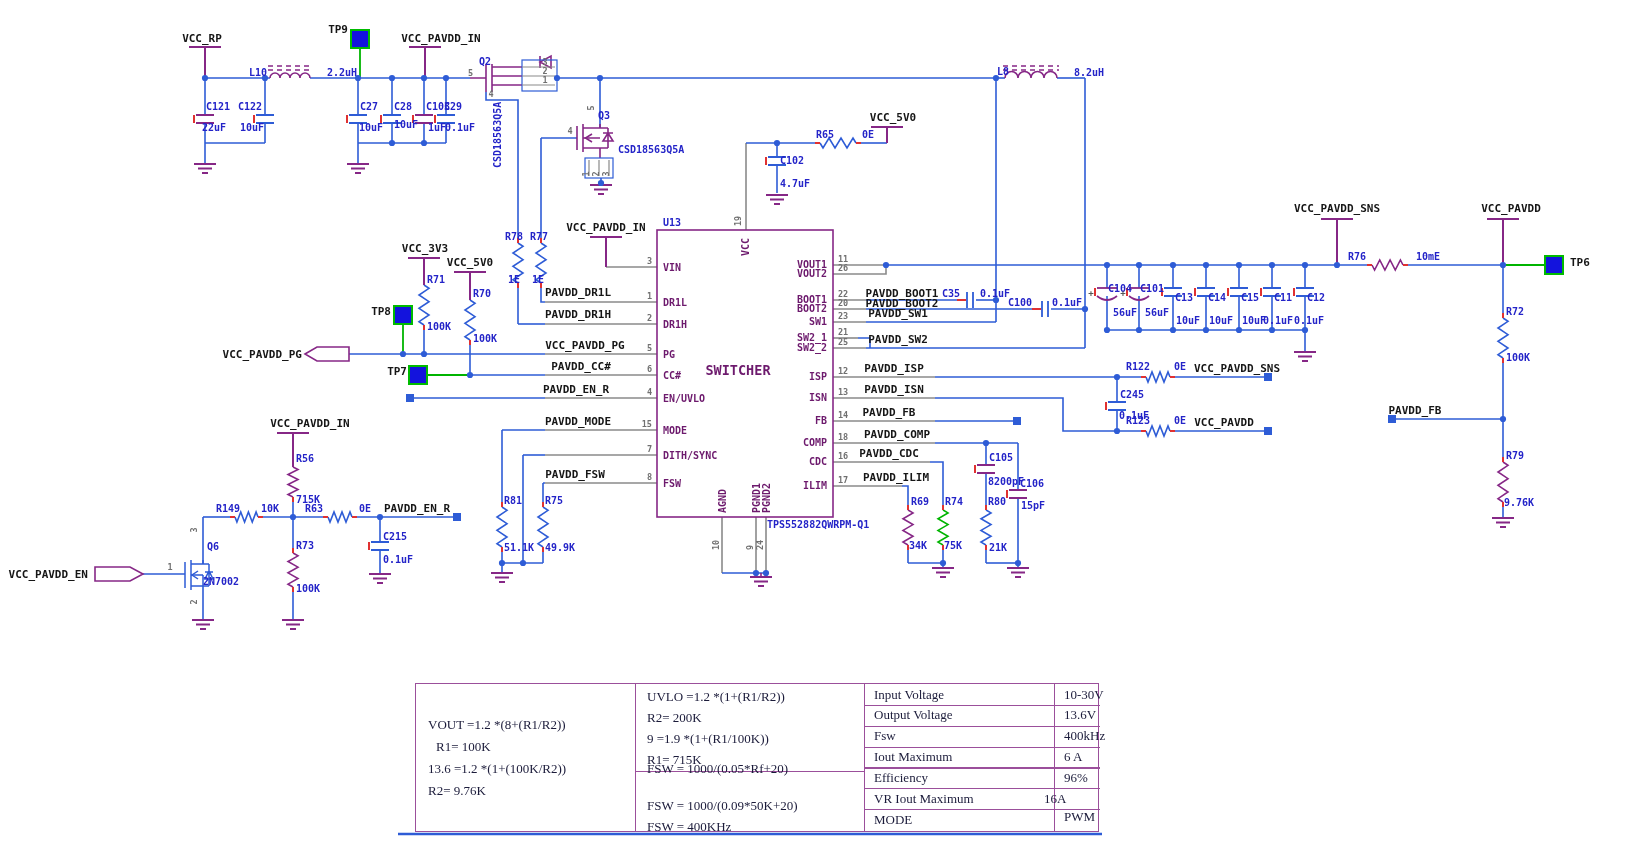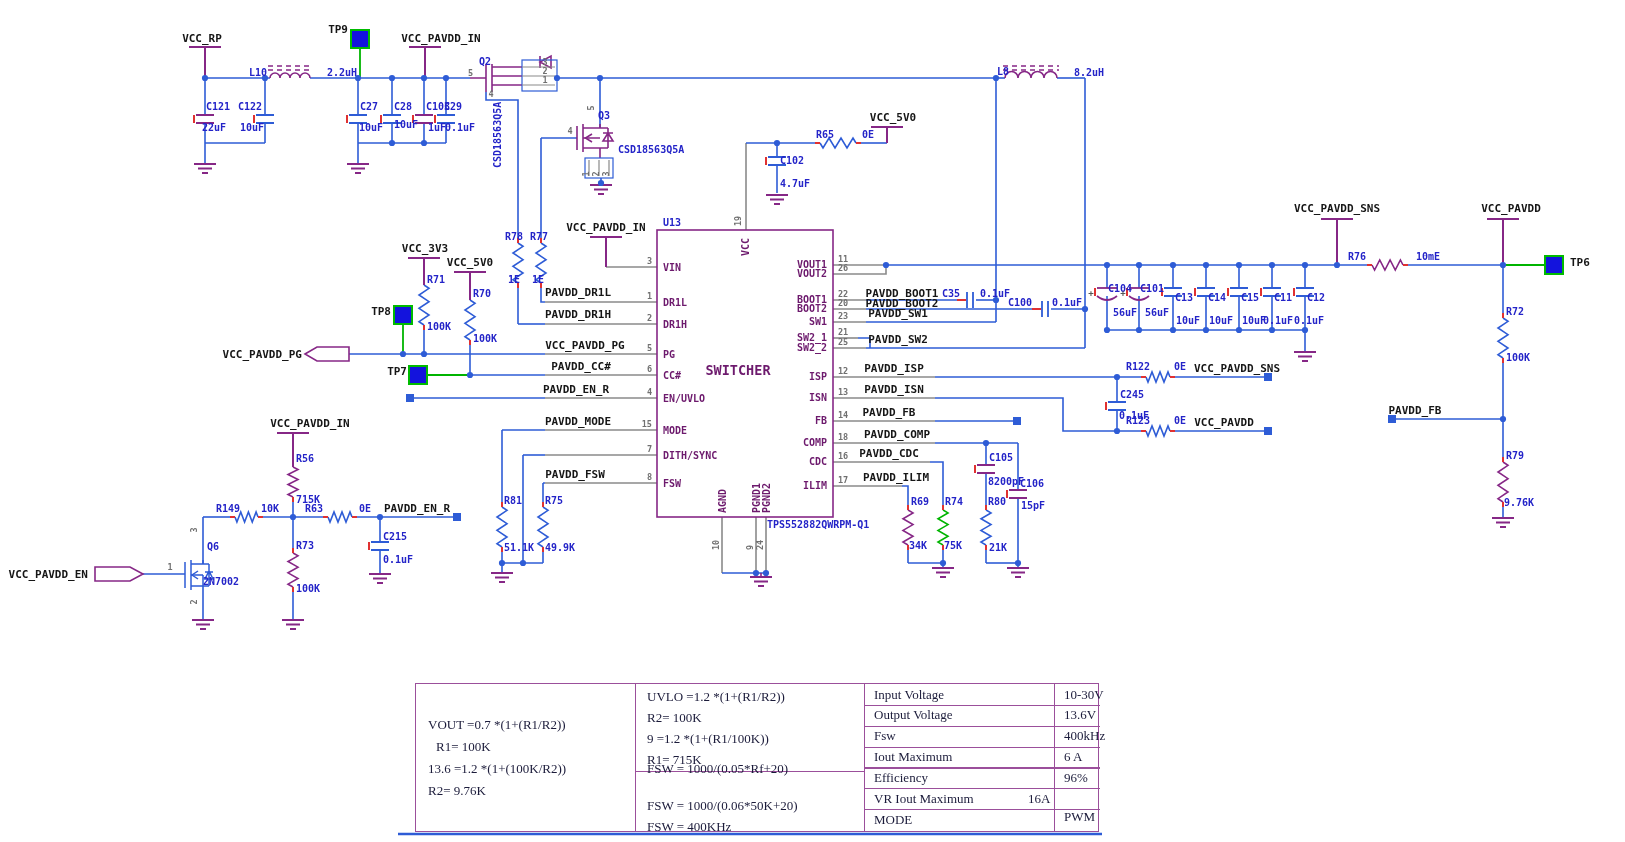--- a/index.html
+++ b/index.html
@@ -672,45 +672,45 @@
         <text x="760" y="513" class="pn" text-anchor="start" transform="rotate(-90 760 513)">PGND1</text>
         <text x="763" y="550" class="tp" text-anchor="start" transform="rotate(-90 763 550)">24</text>
         <text x="770" y="513" class="pn" text-anchor="start" transform="rotate(-90 770 513)">PGND2</text>
       </g>
   </svg>
   <div class="ntable" id="ntable">
       <div class="tline" style="left:219px;top:0;width:1.2px;height:100%"></div>
       <div class="tline" style="left:448px;top:0;width:1.2px;height:100%"></div>
       <div class="tline" style="left:638px;top:0;width:1.2px;height:100%"></div>
       <div class="tline" style="left:219px;top:87px;width:229px;height:1.2px"></div>
-      <div class="cell" style="left:12px;top:33px">VOUT =0.7 *(1+(R1/R2))</div>
+      <div class="cell" style="left:12px;top:33px">VOUT =1.2 *(8+(R1/R2))</div>
       <div class="cell" style="left:20px;top:55px">R1= 100K</div>
       <div class="cell" style="left:12px;top:77px">13.6 =1.2 *(1+(100K/R2))</div>
       <div class="cell" style="left:12px;top:99px">R2= 9.76K</div>
       <div class="cell" style="left:231px;top:5px">UVLO =1.2 *(1+(R1/R2))</div>
-      <div class="cell" style="left:231px;top:26px">R2= 100K</div>
-      <div class="cell" style="left:231px;top:47px">9 =1.2 *(1+(R1/100K))</div>
+      <div class="cell" style="left:231px;top:26px">R2= 200K</div>
+      <div class="cell" style="left:231px;top:47px">9 =1.9 *(1+(R1/100K))</div>
       <div class="cell" style="left:231px;top:68px">R1= 715K</div>
       <div class="cell" style="left:231px;top:77px">FSW = 1000/(0.05*Rf+20)</div>
-      <div class="cell" style="left:231px;top:114px">FSW = 1000/(0.06*50K+20)</div>
+      <div class="cell" style="left:231px;top:114px">FSW = 1000/(0.09*50K+20)</div>
       <div class="cell" style="left:231px;top:135px">FSW = 400KHz</div>
       <div class="cell" style="left:458px;top:2.5px">Input Voltage</div>
       <div class="cell" style="left:648px;top:3px">10-30V</div>
       <div class="tline" style="left:448px;top:20.857142857142858px;width:236px;height:1.1px"></div>
       <div class="cell" style="left:458px;top:23.357142857142858px">Output Voltage</div>
       <div class="cell" style="left:648px;top:23.357142857142858px">13.6V</div>
       <div class="tline" style="left:448px;top:41.714285714285715px;width:236px;height:1.1px"></div>
       <div class="cell" style="left:458px;top:44.214285714285715px">Fsw</div>
       <div class="cell" style="left:648px;top:44.214285714285715px">400kHz</div>
       <div class="tline" style="left:448px;top:62.57142857142857px;width:236px;height:1.1px"></div>
       <div class="cell" style="left:458px;top:65.07142857142857px">Iout Maximum</div>
       <div class="cell" style="left:648px;top:65.07142857142857px">6 A</div>
       <div class="tline" style="left:448px;top:83.42857142857143px;width:236px;height:1.1px"></div>
       <div class="cell" style="left:458px;top:85.92857142857143px">Efficiency</div>
       <div class="cell" style="left:648px;top:85.92857142857143px">96%</div>
       <div class="tline" style="left:448px;top:104.28571428571429px;width:236px;height:1.1px"></div>
       <div class="cell" style="left:458px;top:106.78571428571429px">VR Iout Maximum</div>
-      <div class="cell" style="left:612px;top:106.78571428571429px">16A</div>
+      <div class="cell" style="left:628px;top:106.78571428571429px">16A</div>
       <div class="tline" style="left:448px;top:125.14285714285714px;width:236px;height:1.1px"></div>
       <div class="cell" style="left:458px;top:127.64285714285714px">MODE</div>
       <div class="cell" style="left:648px;top:125px">PWM</div>
     </div>
 </div>
 
 </body></html>

